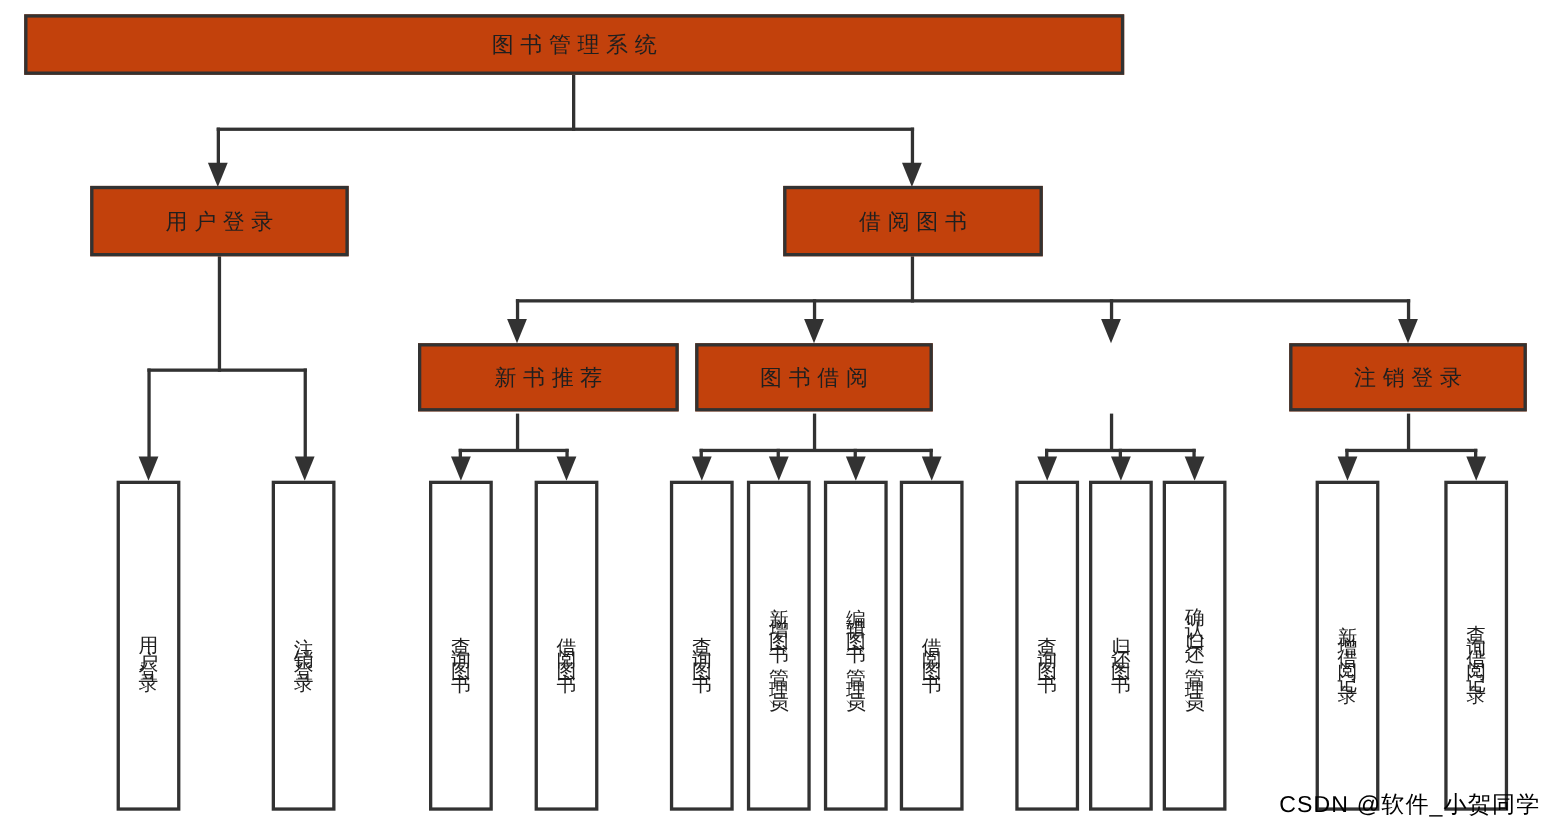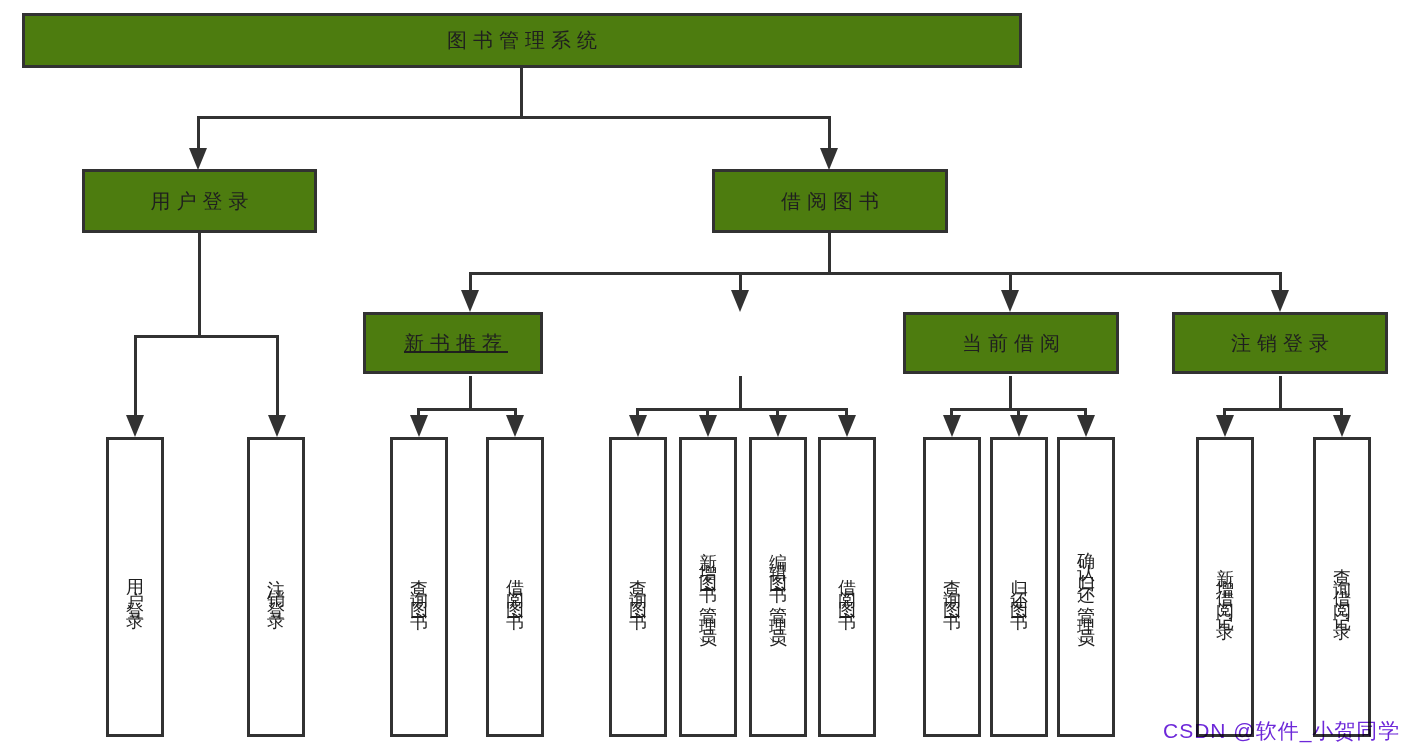--- a/index.html
+++ b/index.html
@@ -12,21 +12,21 @@
     position:relative;
     width:1405px;height:747px;
     background:var(--bg);
     font-family:"Liberation Sans", sans-serif;
     overflow:hidden;
   }
   .node{
     position:absolute;
     box-sizing:border-box;
     border:3px solid var(--line);
-    background:#4d7c0f;
+    background:#c2410c;
     display:flex;align-items:center;justify-content:center;
     color:var(--text);
     font-size:20px;
     letter-spacing:6px;
     text-indent:6px;
     white-space:nowrap;
   }
   .leaf{
     position:absolute;
     box-sizing:border-box;
@@ -46,21 +46,21 @@
   .arrow{
     position:absolute;width:0;height:0;
     border-left:9px solid transparent;
     border-right:9px solid transparent;
     border-top:22px solid var(--line);
   }
   #watermark{
     position:absolute;
     left:1163px;top:717px;
     font-size:21px;
-    color:#6d28d9;
+    color:#000000;
     letter-spacing:1px;
     white-space:nowrap;
     mix-blend-mode:multiply;
   }
 </style>
 </head>
 <body>
 
 <div id="canvas">
 
@@ -122,24 +122,24 @@
   <div class="vl" style="left:1340px;top:408px;height:9px;"></div>
   <div class="arrow" style="left:1216px;top:415px;"></div>
   <div class="arrow" style="left:1333px;top:415px;"></div>
 
   <div class="node" style="left:22px;top:13px;width:1000px;height:55px;">图书管理系统</div>
 
   <div class="node" style="left:82px;top:169px;width:235px;height:64px;">用户登录</div>
 
   <div class="node" style="left:712px;top:169px;width:236px;height:64px;">借阅图书</div>
 
-  <div class="node" style="left:363px;top:312px;width:180px;height:62px;text-decoration:underline;">新书推荐</div>
+  <div class="node" style="left:380px;top:312px;width:237px;height:62px;">新书推荐</div>
 
+  <div class="node" style="left:632px;top:312px;width:216px;height:62px;">图书借阅</div>
 
-  <div class="node" style="left:903px;top:312px;width:216px;height:62px;">当前借阅</div>
 
   <div class="node" style="left:1172px;top:312px;width:216px;height:62px;">注销登录</div>
 
   <div class="leaf" style="left:106px;">用户登录</div>
   <div class="leaf" style="left:247px;">注销登录</div>
 
   <div class="leaf" style="left:390px;">查询图书</div>
   <div class="leaf" style="left:486px;">借阅图书</div>
 
   <div class="leaf" style="left:609px;">查询图书</div>

